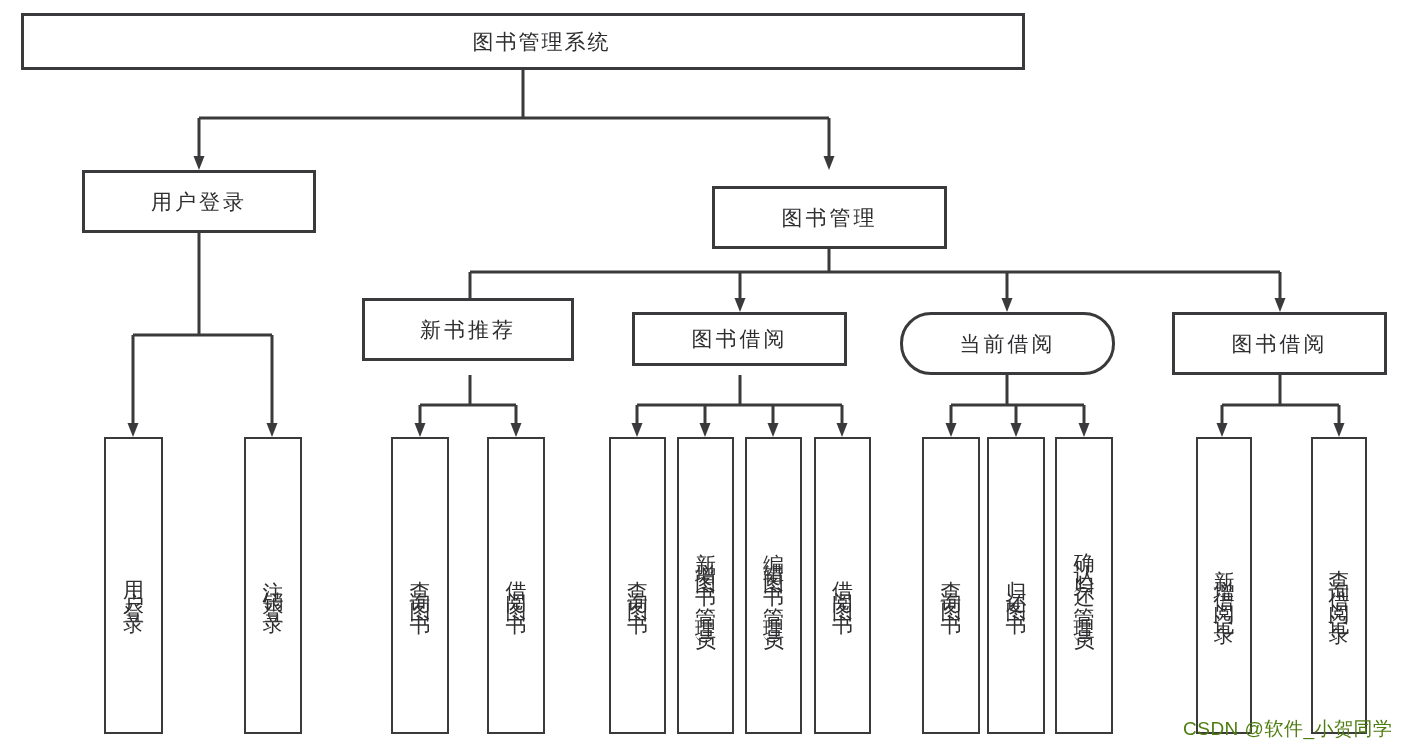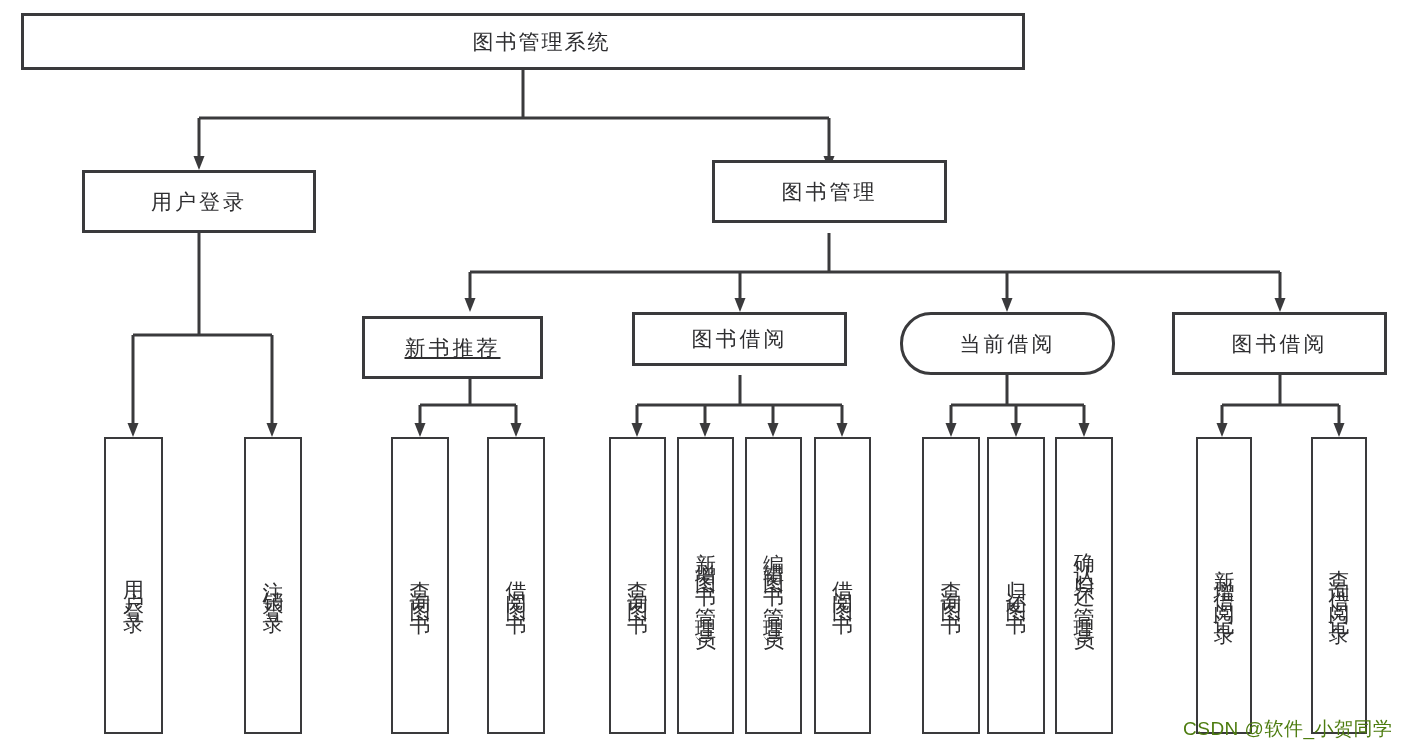--- a/index.html
+++ b/index.html
@@ -94,23 +94,23 @@
       <polygon points="1010.5,423 1021.5,423 1016,437"></polygon>
       <polygon points="1078.5,423 1089.5,423 1084,437"></polygon>
       <polygon points="1216.5,423 1227.5,423 1222,437"></polygon>
       <polygon points="1333.5,423 1344.5,423 1339,437"></polygon>
     </g>
   </svg>
 
   <div class="box root-title" style="left:21px; top:13px; width:1004px; height:57px;">图书管理系统</div>
 
   <div class="box" style="left:82px; top:170px; width:234px; height:63px;">用户登录</div>
-  <div class="box" style="left:712px; top:160px; width:235px; height:63px;">图书管理</div>
+  <div class="box" style="left:712px; top:186px; width:235px; height:63px;">图书管理</div>
 
-  <div class="box" style="left:362px; top:316px; width:181px; height:63px;text-decoration:underline;">新书推荐</div>
+  <div class="box" style="left:362px; top:298px; width:212px; height:63px;">新书推荐</div>
   <div class="box" style="left:632px; top:312px; width:215px; height:54px;">图书借阅</div>
   <div class="box" style="left:900px; top:312px; width:215px; height:63px;border-radius:31px;">当前借阅</div>
   <div class="box" style="left:1172px; top:312px; width:215px; height:63px;">图书借阅</div>
 
   <div class="box leaf" style="left:104px; top:437px; width:59px; height:297px;">
     <span>用户登录</span>
   </div>
   <div class="box leaf" style="left:244px; top:437px; width:58px; height:297px;">
     <span>注销登录</span>
   </div>

